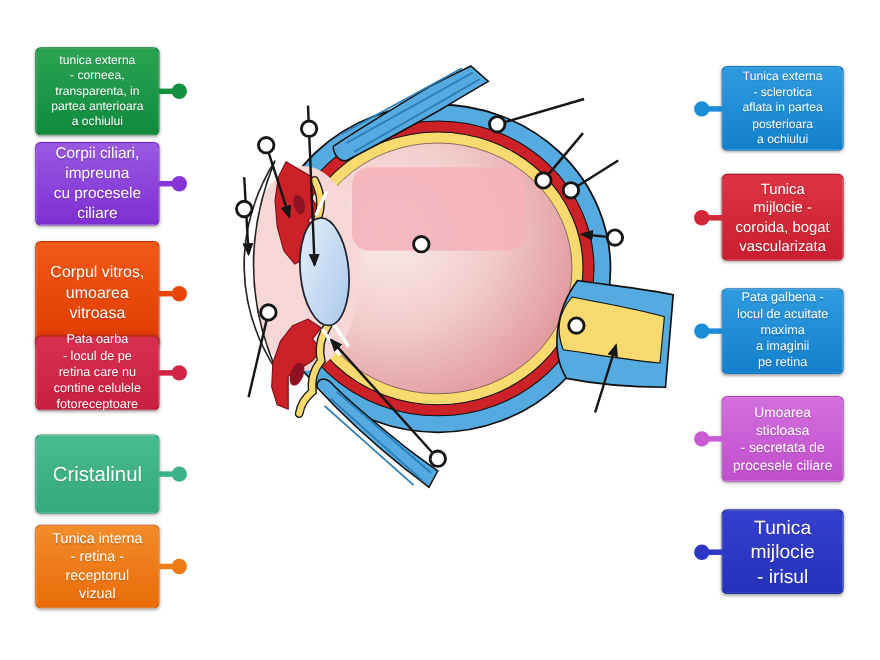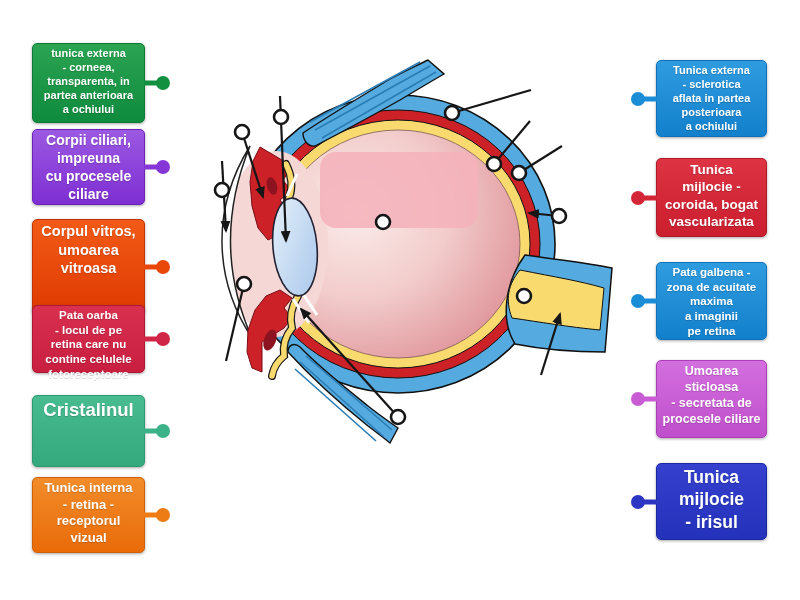--- a/index.html
+++ b/index.html
@@ -7,22 +7,22 @@
     width:800px;height:600px;position:relative;overflow:hidden;
     background:#ffffff;
     font-family:"Liberation Sans","DejaVu Sans",sans-serif;
   }
   .stage{position:absolute;inset:0}
   svg.diagram{position:absolute;left:0;top:0}
 
   
   .label{
     position:absolute;width:113px;box-sizing:border-box;
-    display:flex;align-items:flex-start;justify-content:center;
-    color:#fff;font-weight:700;text-align:center;
+    display:flex;align-items:center;justify-content:center;
+    color:#fff;font-weight:400;text-align:center;
     border-radius:5px;border:1px solid rgba(0,0,0,.28);
     box-shadow:0 1px 3px rgba(0,0,0,.35);
     cursor:grab;
   }
   .label .txt{white-space:pre-line;line-height:1.28;padding:2px;text-shadow:0 1px 1px rgba(0,0,0,.18)}
   .left-side{left:32px}
   .right-side{left:656px;width:111px}
   .stub{position:absolute;width:13px;height:5px;top:50%;transform:translateY(-50%)}
   .left-side .stub{right:-13px}
   .right-side .stub{left:-13px}
@@ -202,21 +202,21 @@
   <div class="label right-side t-red" style="top:158px;height:79px;font-size:13.5px">
     <span class="txt">Tunica
 mijlocie -
 coroida, bogat
 vascularizata</span>
     <span class="stub"></span>
     <span class="dot"></span>
   </div>
   <div class="label right-side t-blue" style="top:262px;height:78px;font-size:11.5px">
     <span class="txt">Pata galbena -
-zona de acuitate
+locul de acuitate
 maxima
 a imaginii
 pe retina</span>
     <span class="stub"></span>
     <span class="dot"></span>
   </div>
   <div class="label right-side t-orchid" style="top:360px;height:78px;font-size:12.5px">
     <span class="txt">Umoarea
 sticloasa
 - secretata de

